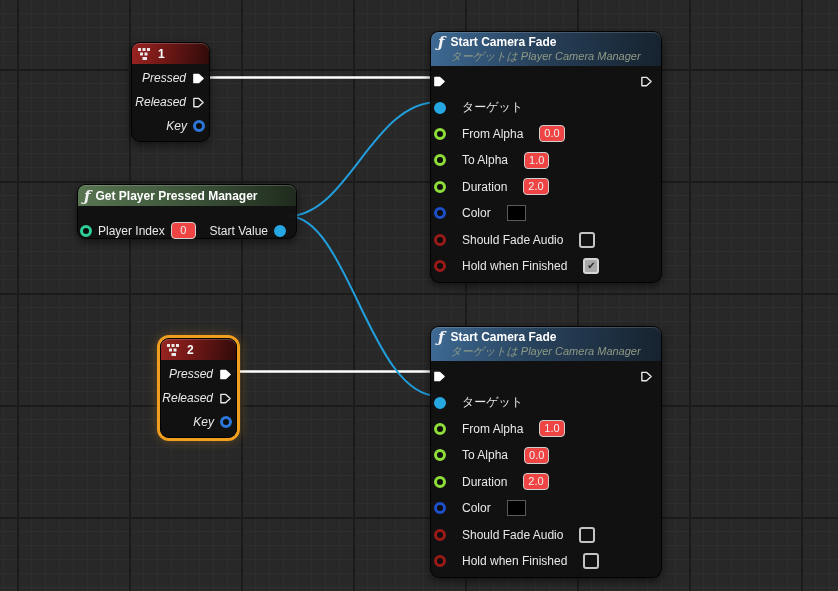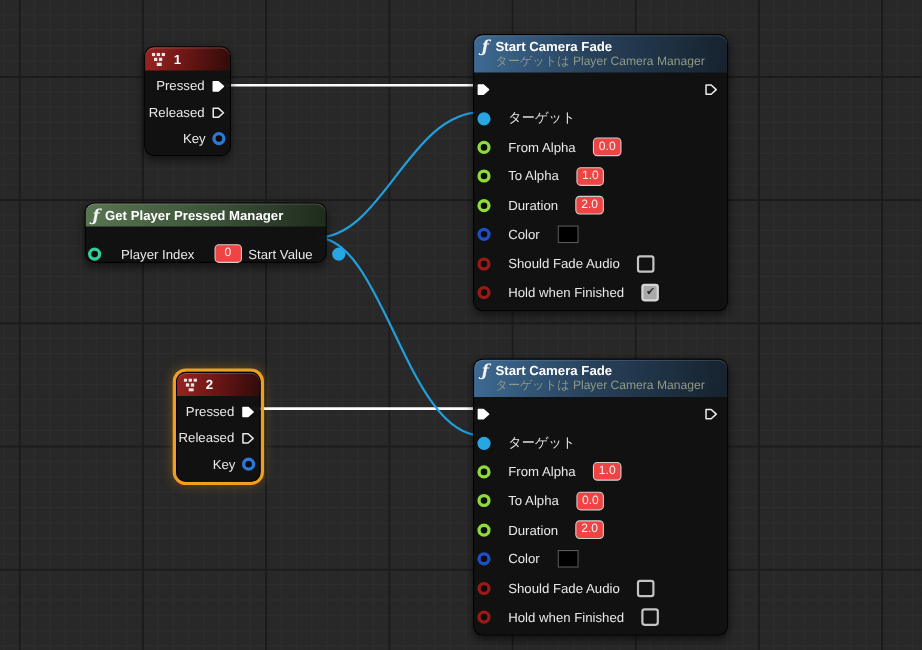--- a/index.html
+++ b/index.html
@@ -52,33 +52,33 @@
   .hdr2{
     display:flex;align-items:flex-start;gap:6px;
     height:34px;padding:2px 8px 0 7px;
     border-radius:8px 8px 0 0;
     box-shadow:inset 0 1px 0 rgba(255,255,255,0.16);
     background:linear-gradient(95deg,#3e6a94 0%,#28425c 45%,#16222e 100%);
     box-sizing:border-box;
   }
   .ntitle{font-size:12px;font-weight:bold;color:#fff;white-space:nowrap;}
   .ktitle{font-size:12px;font-weight:bold;color:#fff;}
-  .nsub{font-size:11px;color:#8f9a85;white-space:nowrap;}
+  .nsub{font-size:11px;font-style:italic;color:#8f9a85;white-space:nowrap;}
   .tcol{display:flex;flex-direction:column;line-height:14px;padding-top:1px;}
   .ficon{
     font-family:"DejaVu Serif",serif;font-style:italic;font-weight:bold;
     font-size:15px;color:#f2f2f2;line-height:15px;margin-top:1px;
   }
   .rows{padding:2px 0 3px 0;}
   .row{display:flex;align-items:center;gap:6px;padding:0 8px 0 3px;height:24px;}
   .scf .row{height:26.4px;gap:16px;}
-  .row.right{justify-content:flex-end;padding-right:4px;}
+  .row.right{justify-content:flex-end;padding-right:4px;font-style:italic;}
   .row.split{justify-content:space-between;padding-left:2px;}
   .lbl{font-size:12px;color:#e8e8e8;white-space:nowrap;}
-  .grp{display:flex;align-items:center;gap:18px;margin-top:18px;}
+  .grp{display:flex;align-items:center;gap:6px;margin-top:18px;}
 
   .pin-exec{width:13px;height:13px;flex:0 0 13px;}
   .pin-dot{
     width:6px;height:6px;flex:0 0 auto;border-radius:50%;
     border:3px solid var(--c);background:#0c0c0c;
   }
   .pin-dot.filled{background:var(--c);}
   .valbox{
     min-width:15px;text-align:center;
     border:1px solid #cfcfcf;border-radius:4px;

